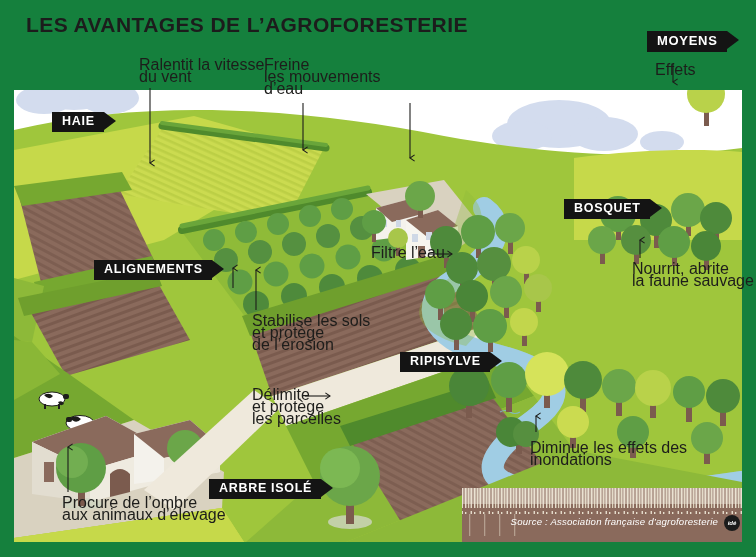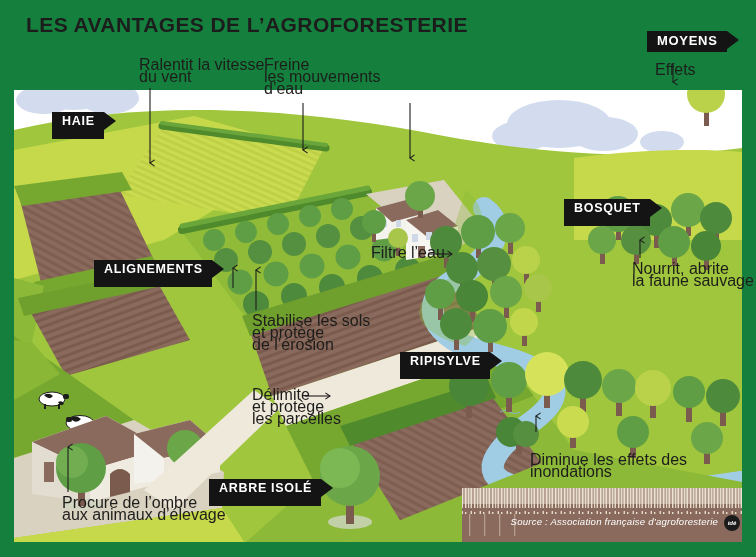--- a/index.html
+++ b/index.html
@@ -12,21 +12,21 @@
     font-size:21px;font-weight:bold;letter-spacing:.4px;color:#1c1c1c;
     white-space:nowrap;
   }
 
   
   .scene{position:absolute;left:14px;top:90px;width:728px;height:452px;overflow:hidden;background:#ffffff;}
   .scene svg{display:block;}
 
   
   .tag{
-    position:absolute;height:27px;line-height:19px;
+    position:absolute;height:20px;line-height:19px;
     background:#141414;color:#fff;
     font-size:12.5px;font-weight:bold;letter-spacing:.7px;
     padding:0 9px 0 10px;white-space:nowrap;
     display:inline-block;
   }
   .tag::after{
     content:"";position:absolute;right:-12px;top:0;
     width:0;height:0;border-top:9.5px solid transparent;border-bottom:9.5px solid transparent;
     border-left:12px solid #141414;
   }
@@ -461,21 +461,21 @@
 d’eau</div>
   <div class="note" style="left:371px;top:247px;">Filtre l’eau</div>
   <div class="note" style="left:632px;top:263px;">Nourrit, abrite
 la faune sauvage</div>
   <div class="note" style="left:252px;top:315px;">Stabilise les sols
 et protège
 de l’érosion</div>
   <div class="note" style="left:252px;top:389px;">Délimite
 et protège
 les parcelles</div>
-  <div class="note" style="left:530px;top:454px;">Diminue les effets des inondations</div>
+  <div class="note" style="left:530px;top:442px;">Diminue les effets des inondations</div>
   <div class="note" style="left:62px;top:497px;">Procure de l’ombre
 aux animaux d’élevage</div>
 
   <svg id="leaders" viewBox="0 0 756 557" xmlns="http://www.w3.org/2000/svg">
     <defs>
       <marker id="ad" viewBox="0 0 10 10" refX="5" refY="9" markerWidth="7" markerHeight="7" orient="auto">
         <path d="M1,3 L5,9 L9,3" fill="none" stroke="#1d1d1b" stroke-width="1.4"></path>
       </marker>
       <marker id="au" viewBox="0 0 10 10" refX="5" refY="1" markerWidth="7" markerHeight="7" orient="auto">
         <path d="M1,7 L5,1 L9,7" fill="none" stroke="#1d1d1b" stroke-width="1.4"></path>

